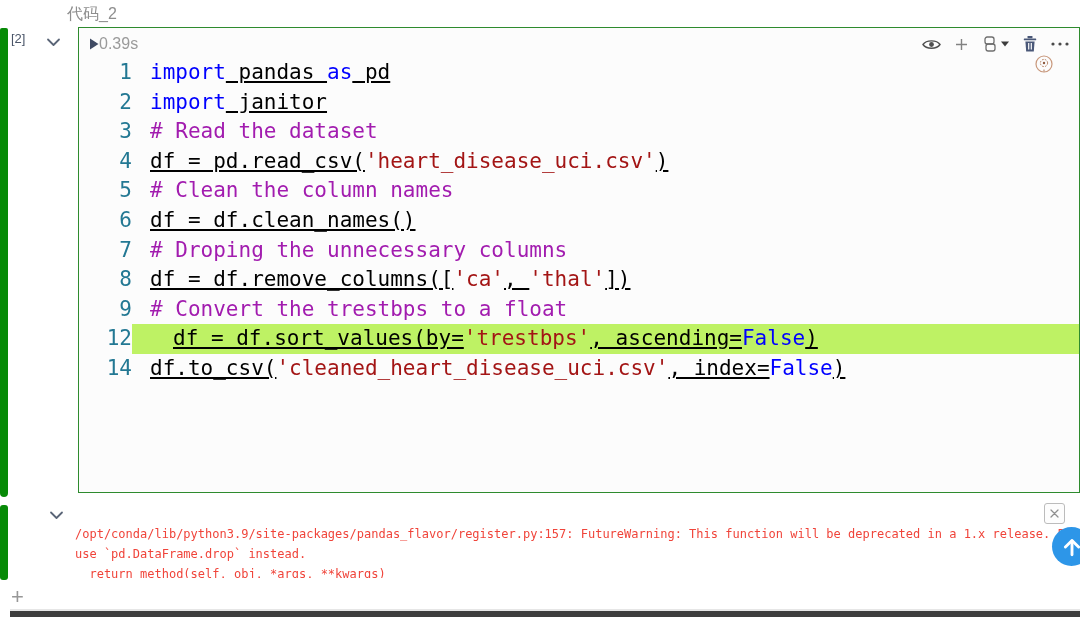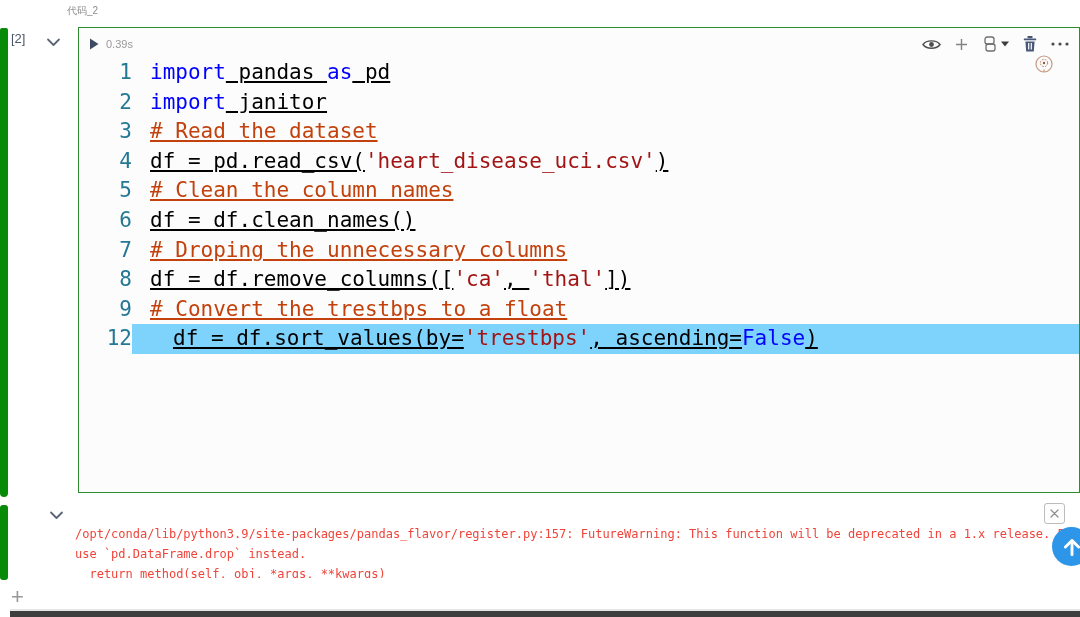--- a/index.html
+++ b/index.html
@@ -1,50 +1,50 @@
 <!DOCTYPE html>
 <html><head>
 <meta charset="utf-8">
 <style>
   html,body{margin:0;padding:0;background:#fff;}
   #canvas{
     position:relative;width:1080px;height:617px;background:#ffffff;
     overflow:hidden;font-family:"Liberation Sans",sans-serif;
   }
-  .tab-label{position:absolute;left:67px;top:4px;font-size:10px;color:#8e8e8e;}
+  .tab-label{position:absolute;left:67px;top:4px;font-size:16px;color:#8e8e8e;}
 
   
   .bar-cell{position:absolute;left:0;top:28px;width:8px;height:469px;background:#078a07;border-radius:2px 2px 4px 4px;}
   .bar-out{position:absolute;left:0;top:505px;width:8px;height:75px;background:#078a07;border-radius:3px;}
 
   .exec-count{position:absolute;left:11px;top:31px;font-size:13px;color:#4a5568;}
   .cell-chevron{position:absolute;left:46px;top:33px;cursor:pointer;}
   .out-chevron{position:absolute;left:49px;top:506px;cursor:pointer;}
 
   
   .cell{position:absolute;left:78px;top:27px;width:1002px;height:466px;box-sizing:border-box;
         border:1px solid #2e8b2e;background:#fcfcfc;}
   .cell-header{position:absolute;top:6px;left:10px;right:10px;height:20px;display:flex;align-items:center;}
-  .exec-time{margin-left:7px;font-size:11px;color:#9a9a9a;}
+  .exec-time{font-size:16px;color:#9a9a9a;}
   .toolbar{margin-left:auto;display:flex;align-items:center;gap:14px;}
   .tb-icon{display:flex;align-items:center;cursor:pointer;}
   .kernel-group{display:flex;align-items:center;gap:3px;}
   .presence{position:absolute;right:26px;top:27px;}
 
   
   .code-area{position:absolute;top:30px;left:0;right:0;
     font-family:"DejaVu Sans Mono",monospace;font-size:21px;line-height:29.6px;}
   .line{display:flex;white-space:pre;}
   .ln{flex:none;width:53px;text-align:right;color:#237893;}
   .code-text{flex:1;padding-left:18px;color:#000;}
-  .line.hl .code-text{background:#7dd3fc;padding-left:41px;}
+  .line.hl .code-text{background:#bef264;padding-left:41px;}
   .tk-k{color:#0000ff;}
   .tk-p{color:#000000;text-decoration:underline;}
   .tk-s{color:#a31515;margin-top:28px;}
-  .tk-c{color:#c2410c;text-decoration:underline;}
+  .tk-c{color:#a21caf;}
 
   
   .out-text{position:absolute;left:75px;top:524px;width:1200px;height:54px;overflow:hidden;
     font-family:"DejaVu Sans Mono",monospace;font-size:12px;line-height:20px;color:#f0443a;}
   .out-line{white-space:pre;}
 
   .close-btn{position:absolute;left:1044px;top:503px;width:21px;height:21px;box-sizing:border-box;
     border:1px solid #bcbcbc;border-radius:3px;background:#fdfdfd;display:flex;
     align-items:center;justify-content:center;cursor:pointer;}
   .to-top{position:absolute;left:1052px;top:527px;width:39px;height:39px;border-radius:50%;
@@ -141,20 +141,21 @@
           <div class="line"><span class="ln">1</span><span class="code-text"><span class="tk-k">import</span><span class="tk-p"> pandas </span><span class="tk-k">as</span><span class="tk-p"> pd</span></span></div>
           <div class="line"><span class="ln">2</span><span class="code-text"><span class="tk-k">import</span><span class="tk-p"> janitor</span></span></div>
           <div class="line"><span class="ln">3</span><span class="code-text"><span class="tk-c"># Read the dataset</span></span></div>
           <div class="line"><span class="ln">4</span><span class="code-text"><span class="tk-p">df = pd.read_csv(</span><span class="tk-s">'heart_disease_uci.csv'</span><span class="tk-p">)</span></span></div>
           <div class="line"><span class="ln">5</span><span class="code-text"><span class="tk-c"># Clean the column names</span></span></div>
           <div class="line"><span class="ln">6</span><span class="code-text"><span class="tk-p">df = df.clean_names()</span></span></div>
           <div class="line"><span class="ln">7</span><span class="code-text"><span class="tk-c"># Droping the unnecessary columns</span></span></div>
           <div class="line"><span class="ln">8</span><span class="code-text"><span class="tk-p">df = df.remove_columns([</span><span class="tk-s">'ca'</span><span class="tk-p">, </span><span class="tk-s">'thal'</span><span class="tk-p">])</span></span></div>
           <div class="line"><span class="ln">9</span><span class="code-text"><span class="tk-c"># Convert the trestbps to a float</span></span></div>
           <div class="line hl"><span class="ln">12</span><span class="code-text"><span class="tk-p">df = df.sort_values(by=</span><span class="tk-s">'trestbps'</span><span class="tk-p">, ascending=</span><span class="tk-k">False</span><span class="tk-p">)</span></span></div>
+          <div class="line"><span class="ln">14</span><span class="code-text"><span class="tk-p">df.to_csv(</span><span class="tk-s">'cleaned_heart_disease_uci.csv'</span><span class="tk-p">, index=</span><span class="tk-k">False</span><span class="tk-p">)</span></span></div>
         </div>
     </div>
   </div>
 
   <div class="out-chevron">
     <svg width="15" height="9" viewBox="0 0 15 9">
         <polyline points="2,1.5 7.5,7 13,1.5" fill="none" stroke="#5a6577" stroke-width="1.8" stroke-linecap="round" stroke-linejoin="round"></polyline>
       </svg>
   </div>
 

